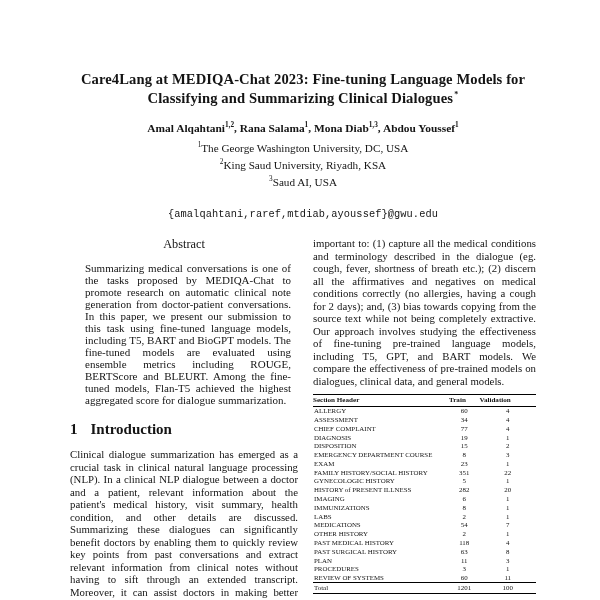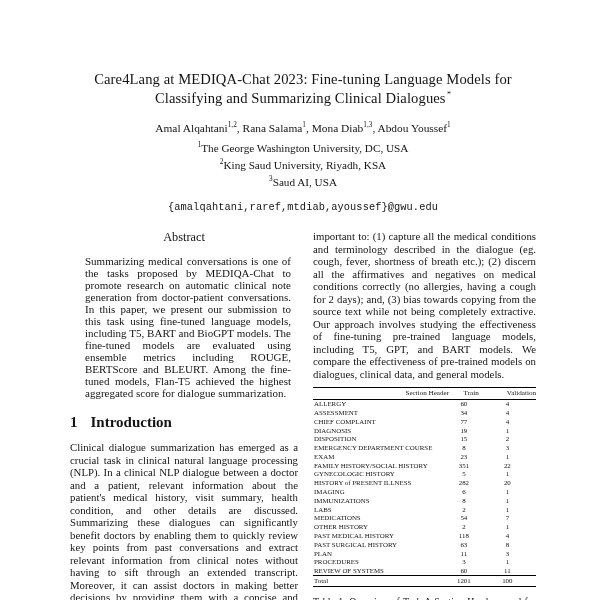--- a/index.html
+++ b/index.html
@@ -5,32 +5,32 @@
   html, body { margin: 0; padding: 0; background: #ffffff; }
   .page {
     width: 600px; height: 600px; overflow: hidden; position: relative;
     background: #ffffff; color: #141414;
     font-family: "Liberation Serif", serif;
   }
   .inner { padding: 70px 64px 0 70px; }
 
   
   .title {
-    font-size: 14.6px; font-weight: normal; text-align: center;
+    font-size: 14.6px; font-weight: bold; text-align: center;
     line-height: 1.28; margin: 0 0 13px 0; letter-spacing: 0.1px;
   }
   .title sup { font-size: 8px; }
   .authors {
-    text-align: center; font-weight: normal; font-size: 11.4px; margin: 0 0 4px 0;
+    text-align: center; font-weight: bold; font-size: 11.4px; margin: 0 0 4px 0;
   }
   .authors sup, .affil sup { font-size: 7.3px; }
   .affil { text-align: center; font-size: 11.2px; line-height: 14px; }
   .email {
     text-align: center; font-family: "Liberation Mono", monospace;
-    font-size: 10.3px; margin-top: 13px; letter-spacing: 0.1px;
+    font-size: 10.3px; margin-top: 20px; letter-spacing: 0.1px;
   }
 
   
   .columns { display: flex; gap: 15px; margin-top: 17px; }
   .col-left  { width: 228px; }
   .col-right { width: 223px; }
 
   .abstract-heading {
     text-align: center; font-size: 12.3px; font-weight: normal; margin: 0 0 10px 0;
   }
@@ -43,21 +43,21 @@
   .body-text { font-size: 10.8px; line-height: 12.5px; text-align: justify; margin: 0; }
 
   
   .tbl-wrap { margin-top: 7px; }
   table {
     width: 100%; border-collapse: collapse;
     font-size: 6.9px; line-height: 8px;
     border-top: 1.4px solid #000; border-bottom: 1.4px solid #000;
   }
   thead th {
-    font-weight: normal; text-align: right; padding: 1px 0 1.5px 0;
+    font-weight: bold; text-align: left; padding: 1px 0 1.5px 0;
     border-bottom: 0.8px solid #000; font-size: 7.1px;
   }
   tbody td { padding: 0.4px 0; }
   td.name { text-align: left; padding-left: 1px; }
   td.num  { text-align: center; }
   tr.total td { border-top: 0.8px solid #000; padding-top: 1px; }
   .caption { font-size: 9.9px; line-height: 12.5px; text-align: justify; margin: 9px 0 0 0; }
 </style>
 </head>
 <body>

